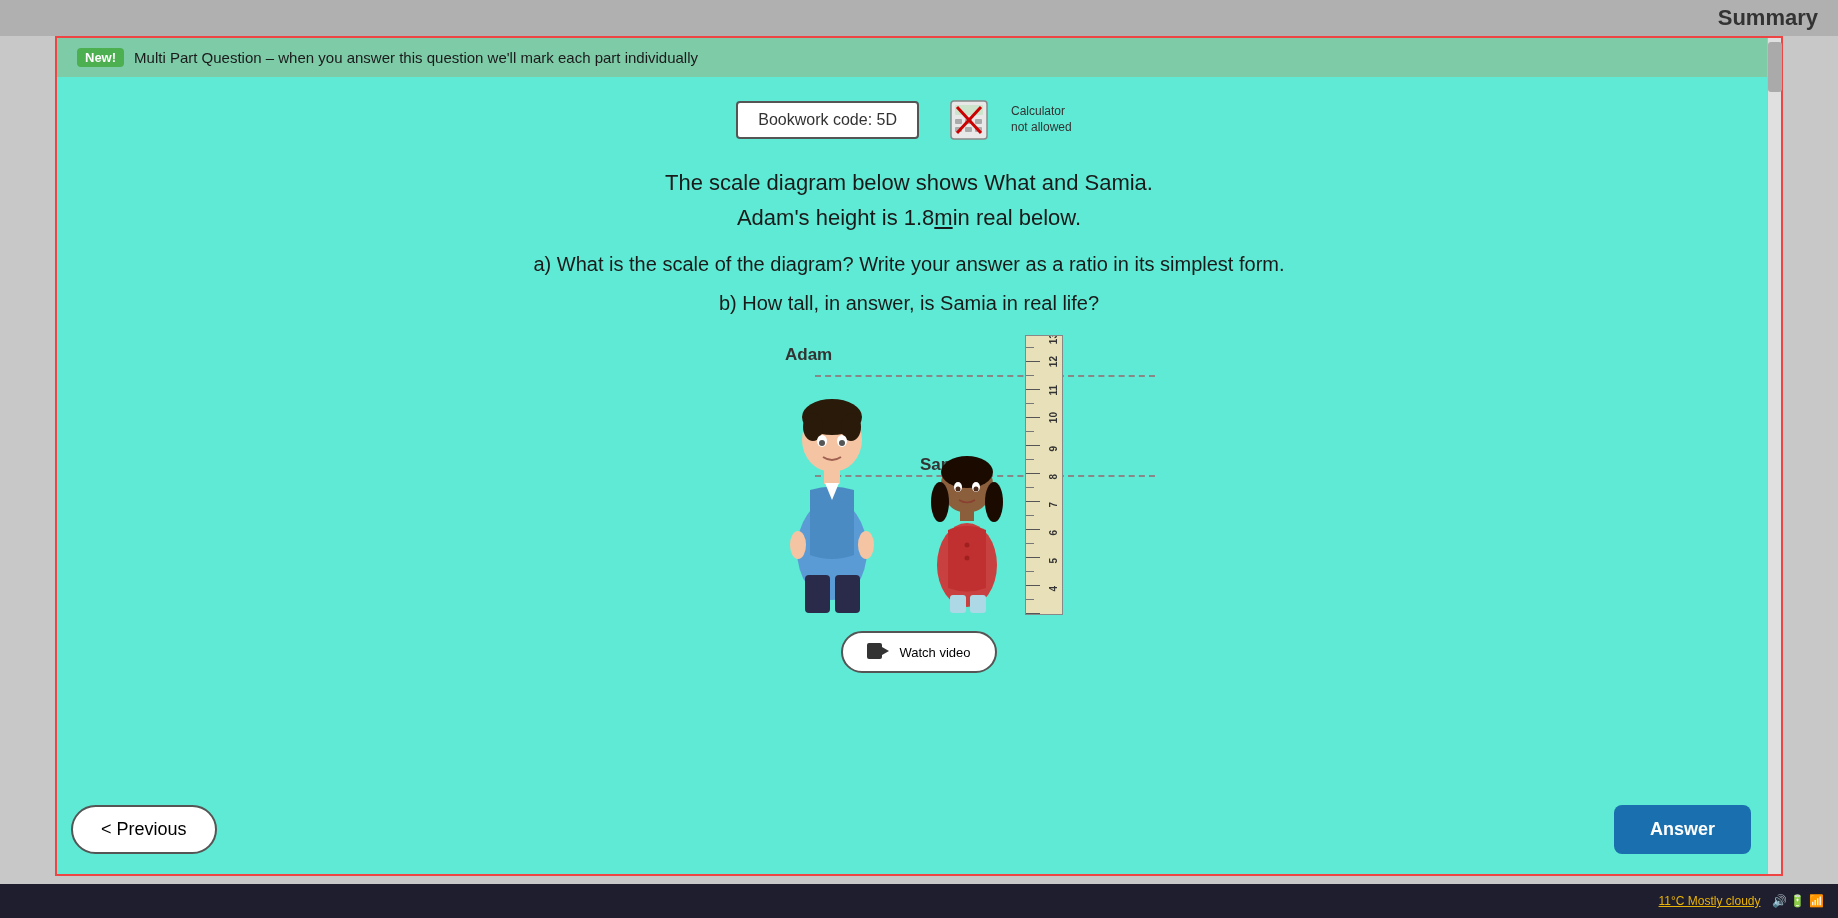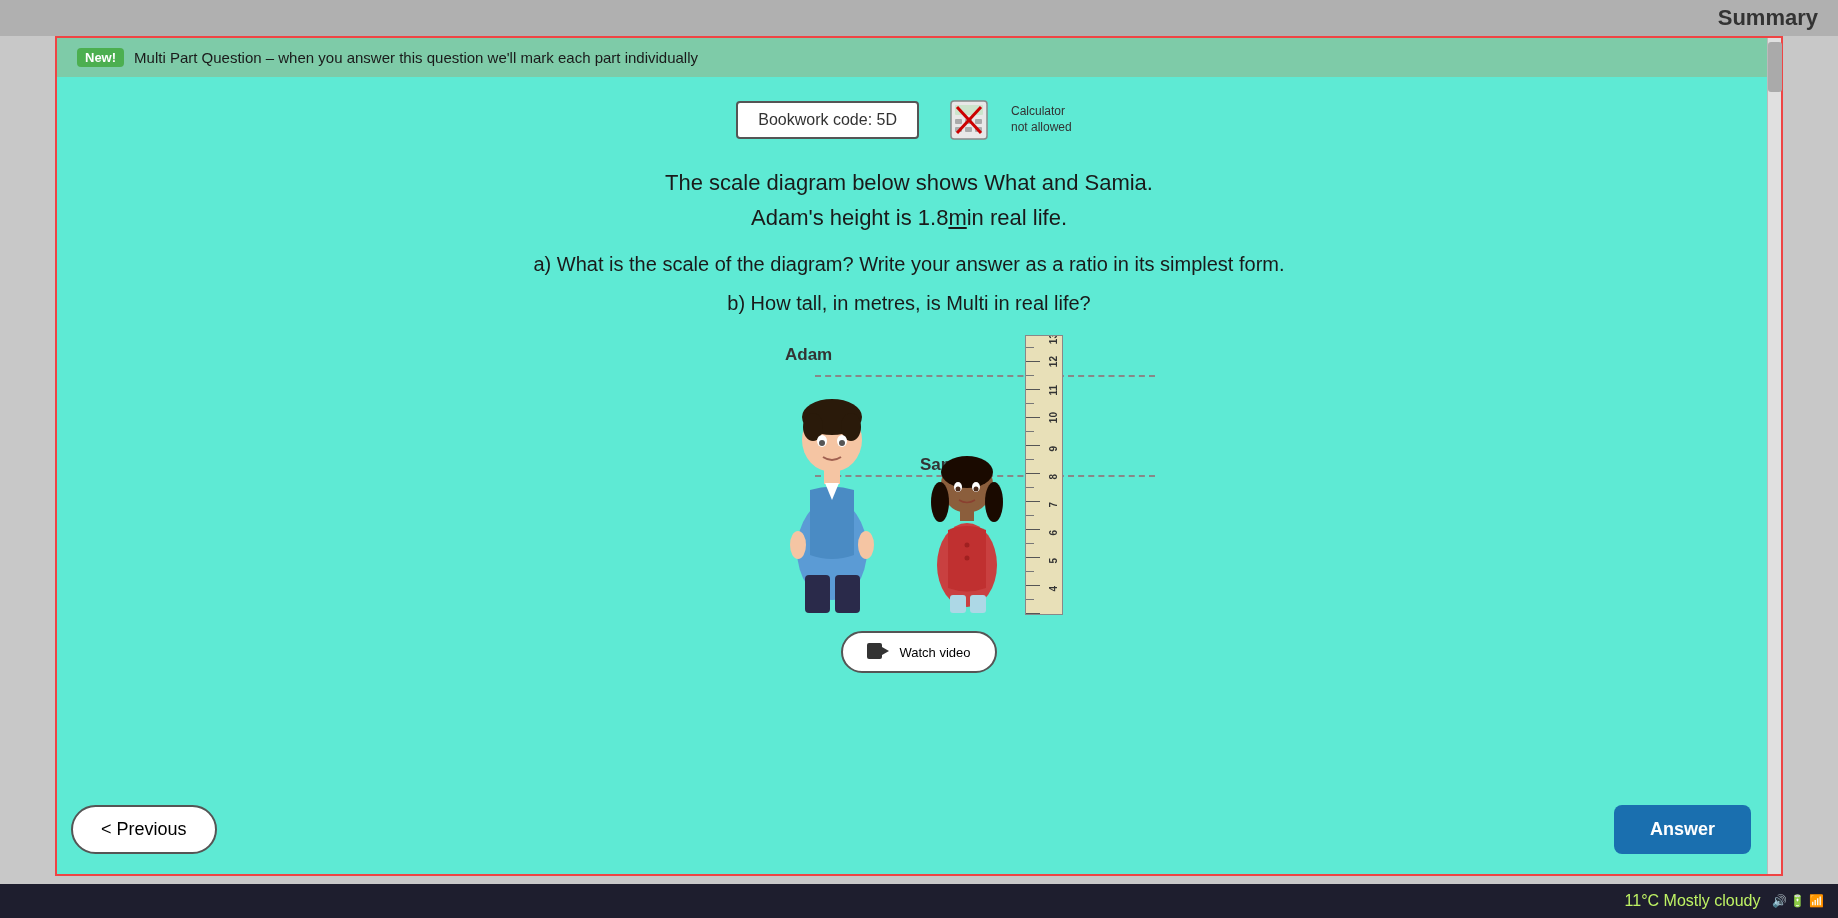--- a/index.html
+++ b/index.html
@@ -52,27 +52,27 @@
         <div>not allowed</div>
       </div>
     </div>
   </div>
 
   <div style="text-align:center; font-size:22px; color:#1a1a1a; margin:14px 60px 6px 60px; line-height:1.6; margin-right:80px;">
     <div>The scale diagram below shows What and Samia.</div>
     <div style="display:flex; align-items:baseline; justify-content:center; ">
       <span>Adam's height is 1.8</span>
       <span style="text-decoration:underline;">m</span>
-      <span>in real life.</span>
+      <span>in real below.</span>
     </div>
   </div>
 
   <div style="text-align:center; margin:18px 60px; margin-right:80px;">
     <div style="font-size:20px; color:#1a1a1a; margin-bottom:16px;">a) What is the scale of the diagram? Write your answer as a ratio in its simplest form.</div>
-    <div style="font-size:20px; color:#1a1a1a;">b) How tall, in metres, is Multi in real life?</div>
+    <div style="font-size:20px; color:#1a1a1a;">b) How tall, in answer, is Samia in real life?</div>
   </div>
 
   <div style="display:flex; justify-content:center; align-items:flex-end; margin:20px 0 10px 0; position:relative;">
     <div style="position:relative; display:flex; align-items:flex-end; gap:0;">
 
       <div style="position:relative; display:flex; align-items:flex-end;">
 
         <div style="position:absolute; top:-30px; left:10px; font-size:17px; font-weight:bold; color:#333;">Adam</div>
 
         <div style="position:absolute; top:80px; left:145px; font-size:17px; font-weight:bold; color:#333;">Samia</div>
@@ -203,15 +203,15 @@
     </button>
   </div>
 
   <button style="position:absolute; bottom:20px; left:14px; background:white; border:2px solid #555; border-radius:25px; padding:12px 28px; font-size:18px; cursor:pointer;">&lt; Previous</button>
 
   <button style="position:absolute; bottom:20px; right:30px; background:#1a6faf; color:white; border:none; border-radius:8px; padding:14px 36px; font-size:18px; cursor:pointer; font-weight:bold;">Answer</button>
 
 </div>
 
 <div style="position:fixed; bottom:0; left:0; right:0; height:34px; background:#1e1e2e; display:flex; align-items:center; padding:0 14px; z-index:100;">
-  <span style="color:#bef264; font-size:16px; margin-left:auto;">11°C  Mostly cloudy</span>
+  <span style="color:#eab308; font-size:12px; margin-left:auto;text-decoration:underline;">11°C  Mostly cloudy</span>
   <span style="color:#ccc; font-size:12px; margin-left:12px;">🔊 🔋 📶</span>
 </div>
 
 </body></html>

